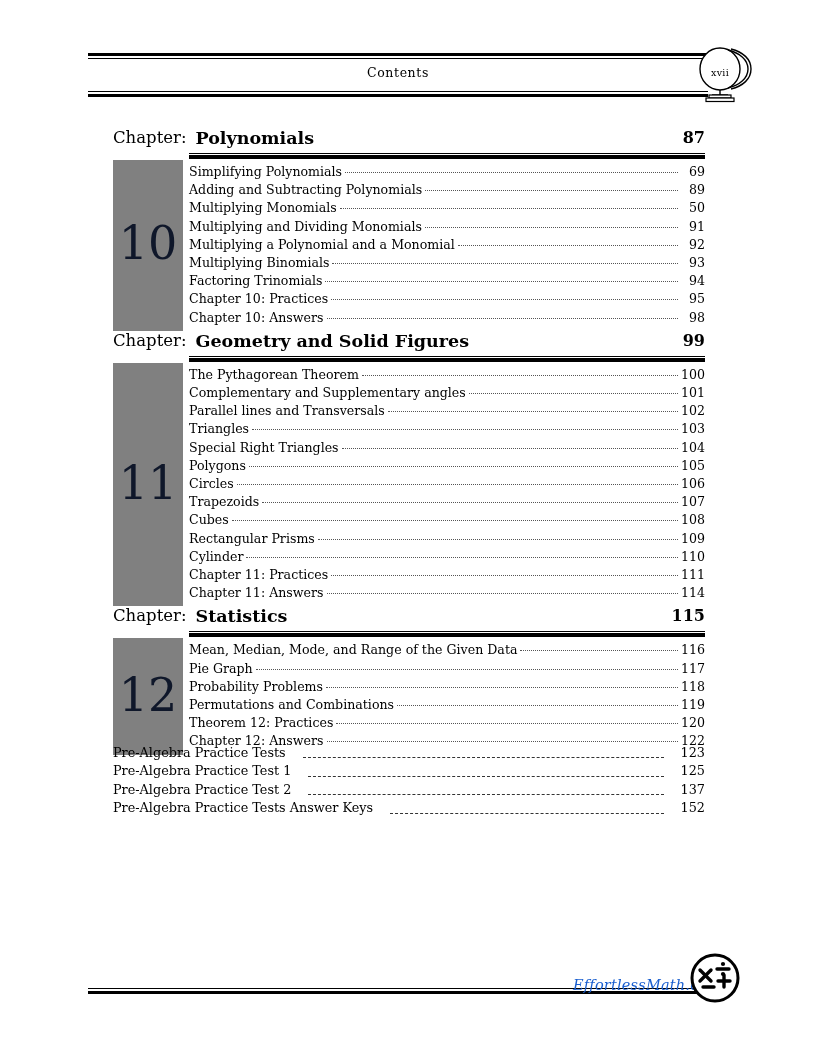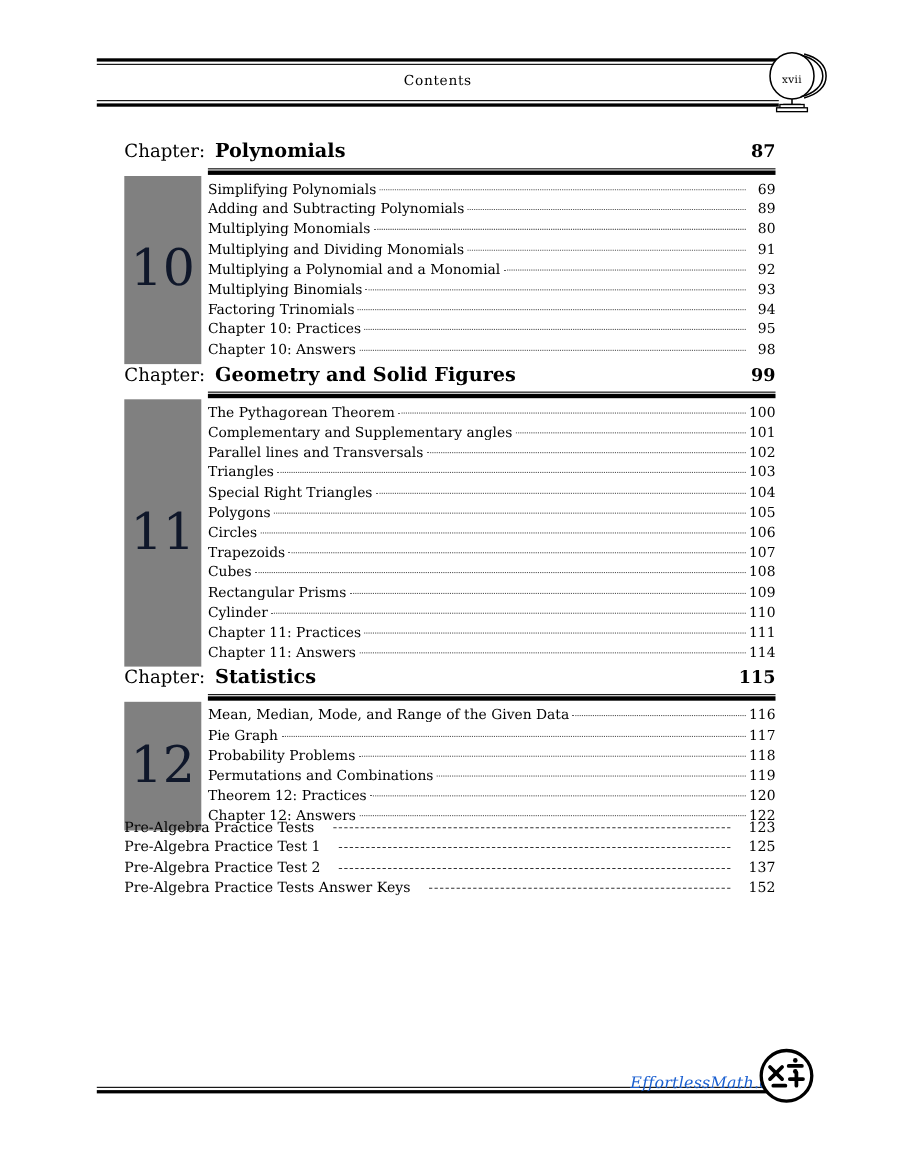--- a/index.html
+++ b/index.html
@@ -192,21 +192,21 @@
 
   
   .backmatter {
     position: absolute;
     left: 113px;
     top: 744px;
     width: 592px;
   }
   .bm-entry {
     display: flex;
-    align-items: flex-start;
+    align-items: flex-end;
     font-size: 12.8px;
     line-height: 18.4px;
     font-family: "DejaVu Serif", "Liberation Serif", serif;
     white-space: nowrap;
     gap: 14px;
   }
   .bm-entry .e-label { flex: 0 0 auto; }
   .bm-entry .e-leader {
     flex: 1 1 auto;
     margin: 0 3px;
@@ -317,21 +317,21 @@
               <span class="e-page">69</span>
             </div>
             <div class="entry">
               <span class="e-label">Adding and Subtracting Polynomials</span>
               <span class="e-leader"></span>
               <span class="e-page">89</span>
             </div>
             <div class="entry">
               <span class="e-label">Multiplying Monomials</span>
               <span class="e-leader"></span>
-              <span class="e-page">80</span>
+              <span class="e-page">50</span>
             </div>
             <div class="entry">
               <span class="e-label">Multiplying and Dividing Monomials</span>
               <span class="e-leader"></span>
               <span class="e-page">91</span>
             </div>
             <div class="entry">
               <span class="e-label">Multiplying a Polynomial and a Monomial</span>
               <span class="e-leader"></span>
               <span class="e-page">92</span>

